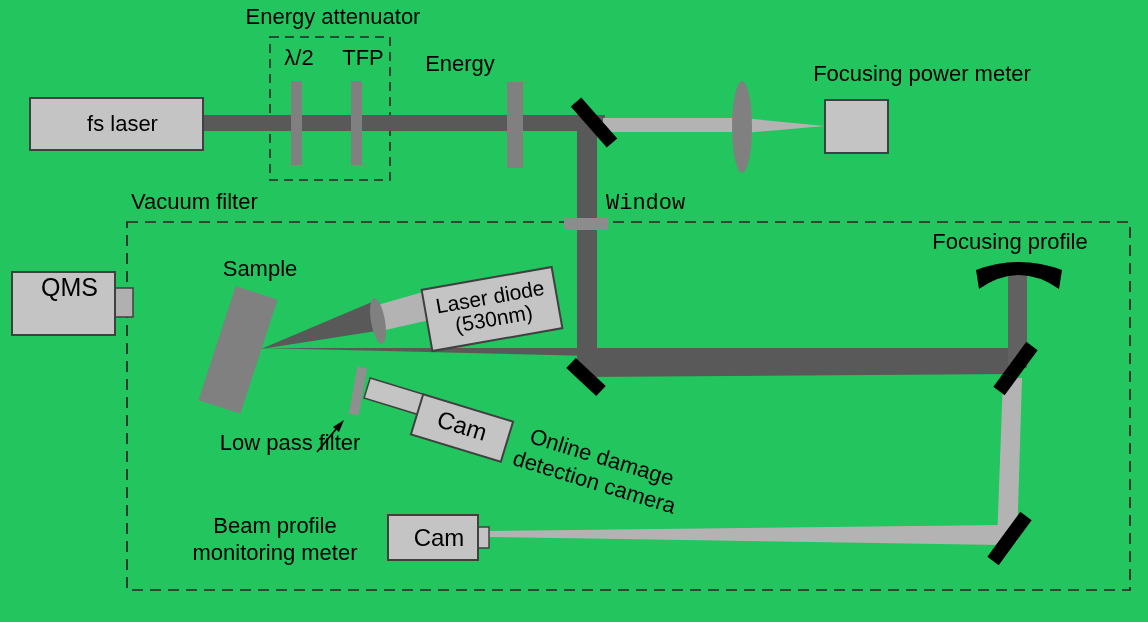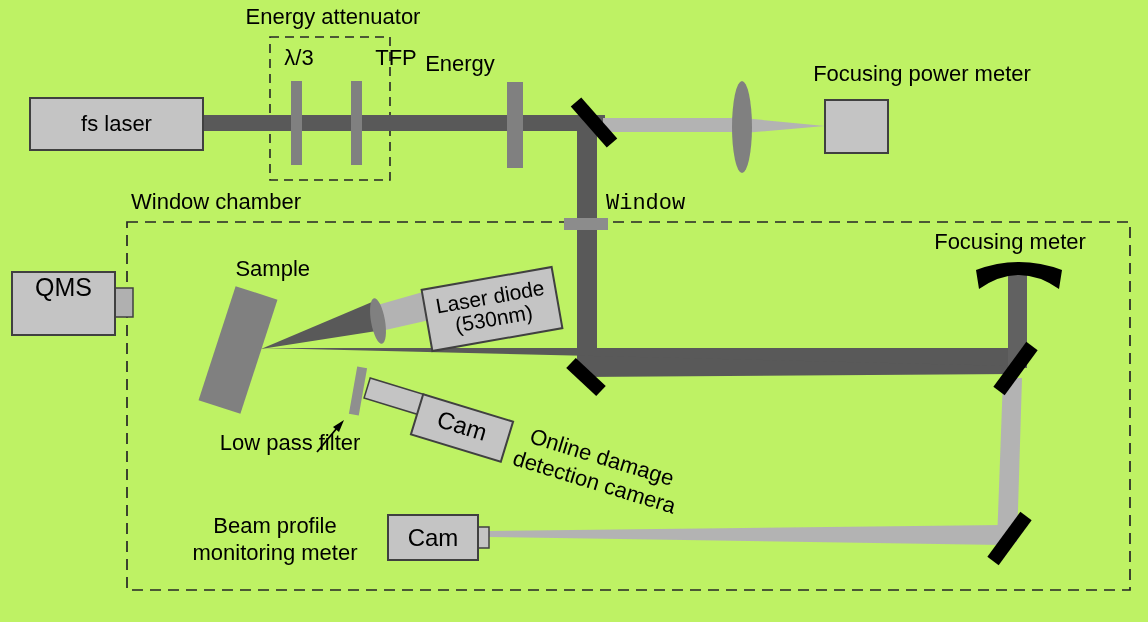--- a/index.html
+++ b/index.html
@@ -1,23 +1,23 @@
 <!DOCTYPE html>
 <html><head>
 <meta charset="utf-8">
 <style>
   html,body{margin:0;padding:0;background:#ffffff;}
   .canvas{
-    position:relative;width:1148px;height:622px;background:#bef264;overflow:hidden;
+    position:relative;width:1148px;height:622px;background:#22c55e;overflow:hidden;
     font-family:"Liberation Sans","DejaVu Sans",sans-serif;color:#000;
   }
   .canvas svg{position:absolute;left:0;top:0;}
   .lbl{position:absolute;font-size:22px;line-height:24px;white-space:nowrap;color:#000;}
   .ctr{text-align:center;}
-  .flexc{display:flex;align-items:center;justify-content:center;}
+  .flexc{display:flex;align-items:center;justify-content:center;margin-left:6px;}
   .lbl-fs{width:173px;height:52px;font-size:22px;}
   .lbl-qms{width:103px;height:63px;font-size:25px;}
   .lbl-cam{font-size:24px;}
   .rot{transform-origin:50% 50%;}
   .two-line span{display:block;}
 </style>
 </head>
 <body>
 
 <div class="canvas">
@@ -69,30 +69,30 @@
       <rect x="388" y="515" width="90" height="45" fill="#c4c4c4"></rect>
     </g>
 
     <g>
       <line x1="317" y1="452" x2="337" y2="428" stroke="#000" stroke-width="1.8"></line>
       <polygon points="344,420 339,432 333,427" fill="#000"></polygon>
     </g>
   </svg>
 
   <div class="lbl ctr" style="left:241px;top:5px;width:184px;">Energy attenuator</div>
-  <div class="lbl ctr" style="left:277px;top:46px;width:44px;">λ/3</div>
-  <div class="lbl ctr" style="left:341px;top:46px;width:44px;margin-left:33px;">TFP</div>
+  <div class="lbl ctr" style="left:277px;top:46px;width:44px;">λ/2</div>
+  <div class="lbl ctr" style="left:341px;top:46px;width:44px;">TFP</div>
   <div class="lbl ctr" style="left:418px;top:52px;width:84px;">Energy</div>
   <div class="lbl ctr" style="left:790px;top:62px;width:264px;">Focusing power meter</div>
   <div class="lbl lbl-fs flexc" style="left:30px;top:98px;">fs laser</div>
-  <div class="lbl" style="left:131px;top:190px;">Window chamber</div>
+  <div class="lbl" style="left:131px;top:190px;">Vacuum filter</div>
   <div class="lbl" style="left:606px;top:192px;font-family:Liberation Mono, monospace;">Window</div>
-  <div class="lbl ctr" style="left:918px;top:230px;width:184px;">Focusing meter</div>
+  <div class="lbl ctr" style="left:918px;top:230px;width:184px;">Focusing profile</div>
   <div class="lbl lbl-qms flexc" style="left:12px;top:255px;">QMS</div>
-  <div class="lbl ctr" style="left:210px;top:257px;width:100px;text-align:right;">Sample</div>
+  <div class="lbl ctr" style="left:210px;top:257px;width:100px;">Sample</div>
 
   <div class="lbl ctr rot two-line" style="left:420px;top:286px;width:144px;font-size:21px;line-height:22px;transform:rotate(-10deg);">
     <span>Laser diode</span>
     <span>(530nm)</span>
   </div>
 
   <div class="lbl ctr" style="left:208px;top:431px;width:164px;">Low pass filter</div>
 
   <div class="lbl lbl-cam ctr rot" style="left:427px;top:414px;width:70px;transform:rotate(17deg);">Cam</div>
 

